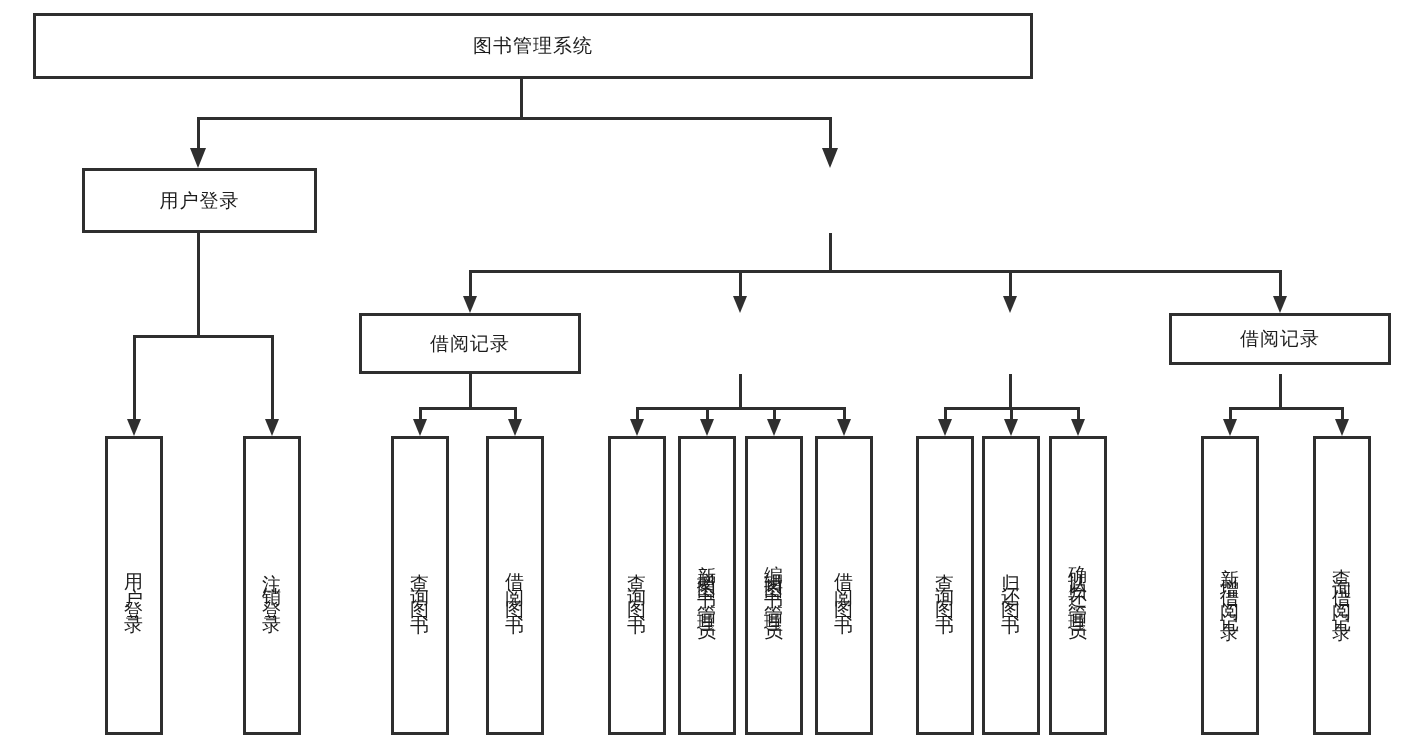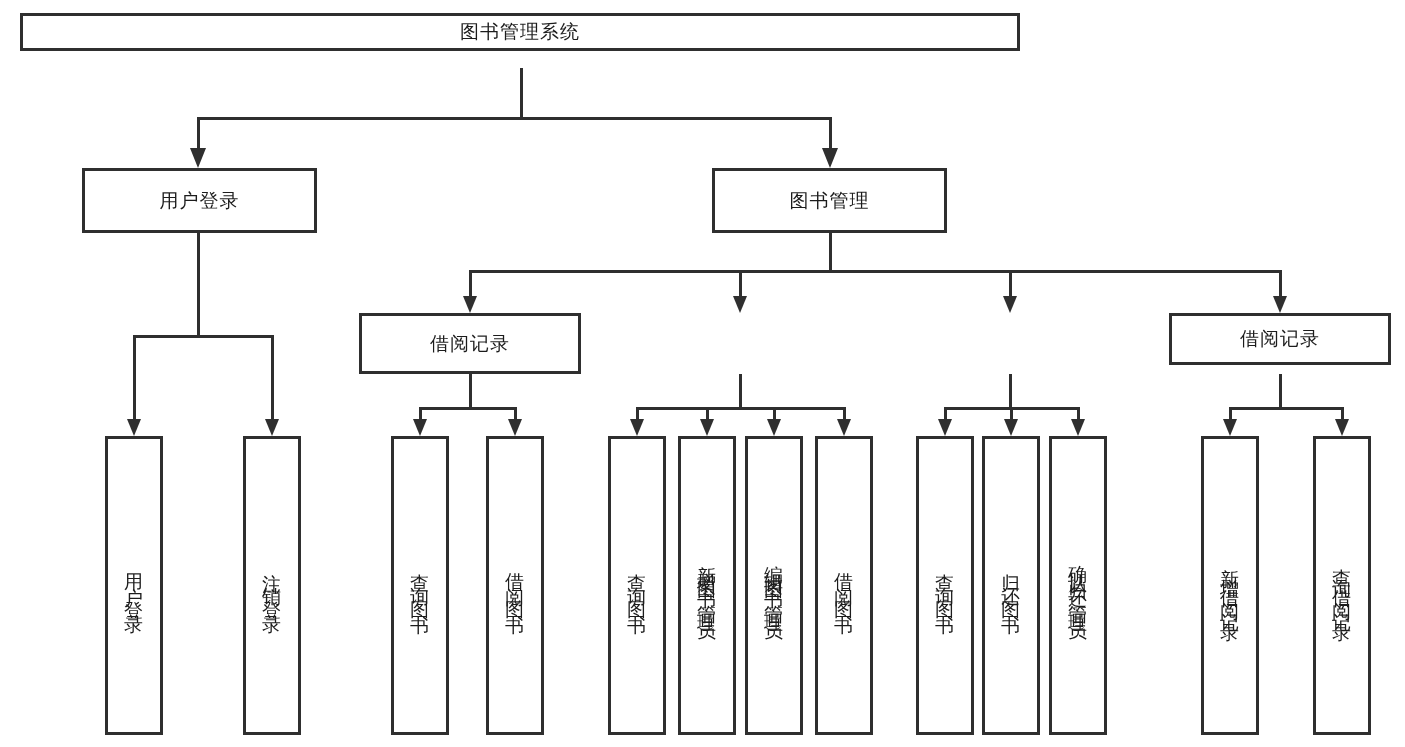--- a/index.html
+++ b/index.html
@@ -74,36 +74,33 @@
     z-index: 5;
     letter-spacing: 1px;
     white-space: nowrap;
   }
 </style>
 </head>
 <body>
 
 <div id="canvas">
 
-  <div class="hbox" style="left:20px; top:13px; width:1000px; height:38px;align-items:center;">
+  <div class="hbox" style="left:33px; top:13px; width:1000px; height:66px;align-items:center;">
     <span>图书管理系统</span>
   </div>
 
   <div class="vl" style="left:520px; top:68px; height:49px;"></div>
   <div class="hl" style="left:197px; top:117px; width:634px;"></div>
   <div class="vl" style="left:197px; top:117px; height:33px;"></div>
   <div class="arrow big" style="left:190px; top:148px;"></div>
   <div class="vl" style="left:829px; top:117px; height:33px;"></div>
   <div class="arrow big" style="left:822px; top:148px;"></div>
 
   <div class="hbox" style="left:82px; top:168px; width:235px; height:65px;">
     <span>用户登录</span>
-  </div>
-  <div class="hbox" style="left:712px; top:168px; width:235px; height:65px;">
-    <span>图书管理</span>
   </div>
 
   <div class="vl" style="left:197px; top:233px; height:102px;"></div>
   <div class="hl" style="left:133px; top:335px; width:141px;"></div>
   <div class="vl" style="left:133px; top:335px; height:85px;"></div>
   <div class="arrow" style="left:127px; top:419px;"></div>
   <div class="vl" style="left:271px; top:335px; height:85px;"></div>
   <div class="arrow" style="left:265px; top:419px;"></div>
 
   <div class="vl" style="left:829px; top:233px; height:37px;"></div>

